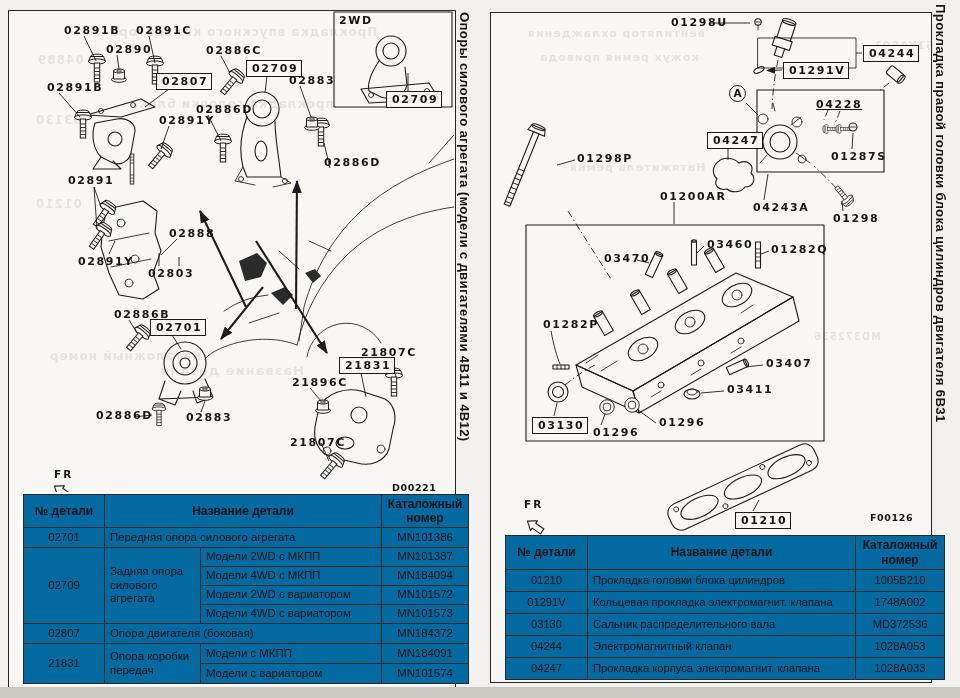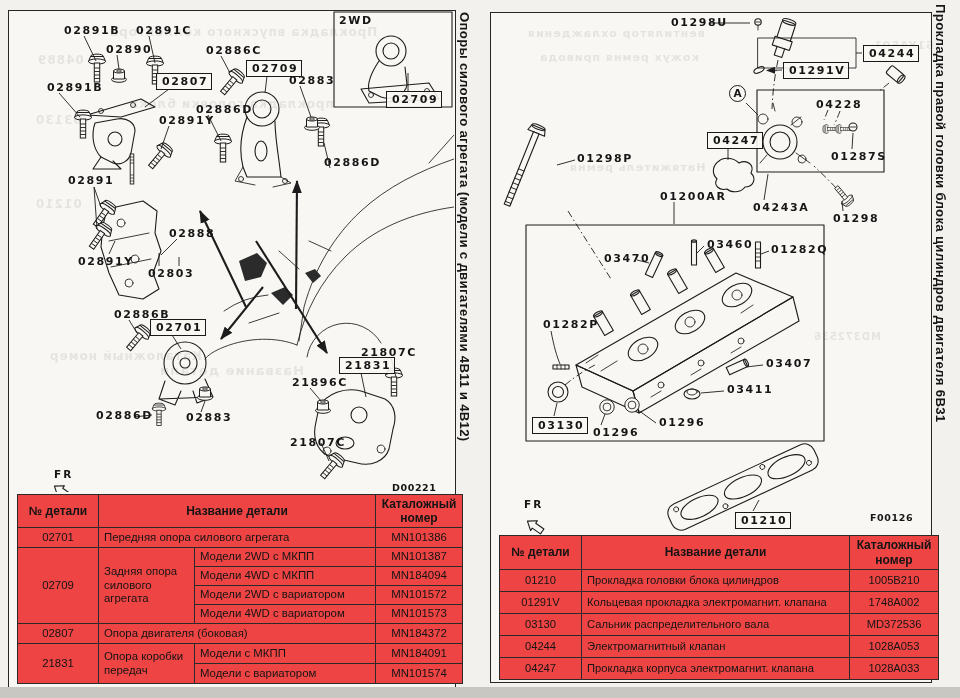--- a/index.html
+++ b/index.html
@@ -16,22 +16,22 @@
   .vtitle-right{left:933px;top:4px;height:474px;}
   .plabel{position:absolute;font:600 11px "DejaVu Sans",sans-serif;letter-spacing:1.6px;
           color:#161616;white-space:nowrap;line-height:1;z-index:3;}
   .plabel.boxed{border:1.5px solid #1a1a1a;padding:2px 3px 2px 5px;background:rgba(248,247,243,.9);}
   .plabel.circ{border:1.3px solid #1a1a1a;border-radius:50%;width:15px;height:15px;line-height:15px;
                text-align:center;letter-spacing:0;font-size:10.5px;padding:0;}
   .plabel.fr{font-size:10.5px;letter-spacing:2px;}
   .plabel.code{font-size:9.5px;letter-spacing:.6px;}
   .bleed{position:absolute;transform:scaleX(-1);opacity:.11;color:#4d4d4d;
          font:600 11px "DejaVu Sans",sans-serif;letter-spacing:1px;white-space:nowrap;z-index:1;}
-  .ptable{position:absolute;left:8px;border-collapse:collapse;table-layout:fixed;width:100%;
-          font-size:11.4px;color:#141414;z-index:4;background:#ef4444;}
+  .ptable{position:absolute;left:14px;border-collapse:collapse;table-layout:fixed;width:100%;
+          font-size:11.4px;color:#141414;z-index:4;background:#0369a1;}
   .ptable td{border:1.4px solid #2a2a2a;text-align:center;vertical-align:middle;
              padding:1px 5px;line-height:1.2;}
   .ptable td.nm{text-align:left;}
   .ptable tr.hd td{font-weight:bold;font-size:12px;text-align:center;}
   .band{position:absolute;left:0;top:687px;width:960px;height:11px;background:#c9c7c1;}
   
   svg .ln{stroke:#1c1c1c;fill:none;stroke-width:1.1;stroke-linecap:round;stroke-linejoin:round;}
   svg .thin{stroke-width:.85;}
   svg .ld{stroke:#1c1c1c;fill:none;stroke-width:.9;}
   svg .dd{stroke:#1c1c1c;fill:none;stroke-width:.9;stroke-dasharray:7 3 1.5 3;}
@@ -431,21 +431,21 @@
 
       <g transform="translate(33,513) rotate(35)">
         <path class="ln" d="M0,0 L8,-6 L8,-3 L18,-3 L18,3 L8,3 L8,6 Z" transform="translate(0,-6)"></path>
       </g>
     </svg>
     <div class="label-layer">
         <span class="plabel" style="left: 172px; top: 4px; margin-left: 8px;">01298U</span>
         <span class="plabel boxed" style="left: 372px; top: 32px;">04244</span>
         <span class="plabel boxed" style="left: 292px; top: 49px;">01291V</span>
         <span class="plabel circ" style="left: 238px; top: 72px;">A</span>
-        <span class="plabel" style="left: 325px; top: 86px;">04228</span>
+        <span class="plabel" style="left: 325px; top: 86px; text-decoration: underline;">04228</span>
         <span class="plabel" style="left: 340px; top: 138px; text-align: center;">01287S</span>
         <span class="plabel boxed" style="left: 216px; top: 119px;">04247</span>
         <span class="plabel" style="left: 86px; top: 140px;">01298P</span>
         <span class="plabel" style="left: 169px; top: 178px;">01200AR</span>
         <span class="plabel" style="left: 262px; top: 189px;">04243A</span>
         <span class="plabel" style="left: 342px; top: 200px;">01298</span>
         <span class="plabel" style="left: 113px; top: 240px;">03470</span>
         <span class="plabel" style="left: 216px; top: 226px;">03460</span>
         <span class="plabel" style="left: 280px; top: 231px;">01282Q</span>
         <span class="plabel" style="left: 52px; top: 306px;">01282P</span>

